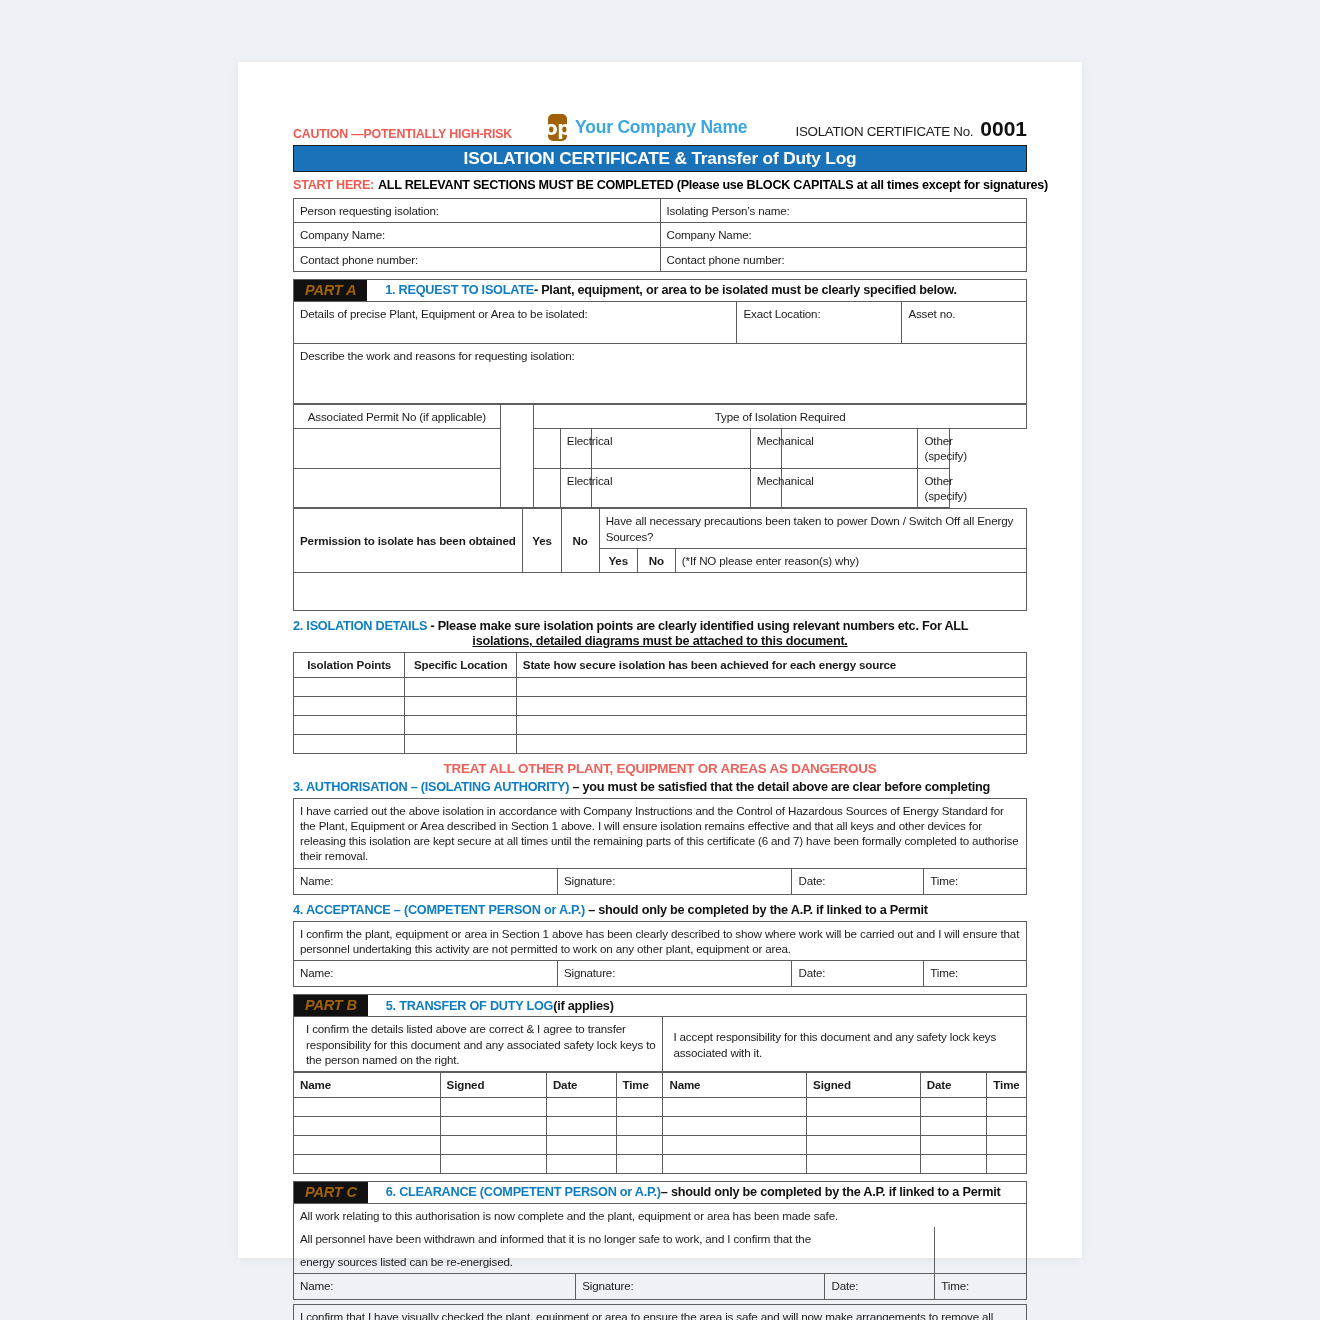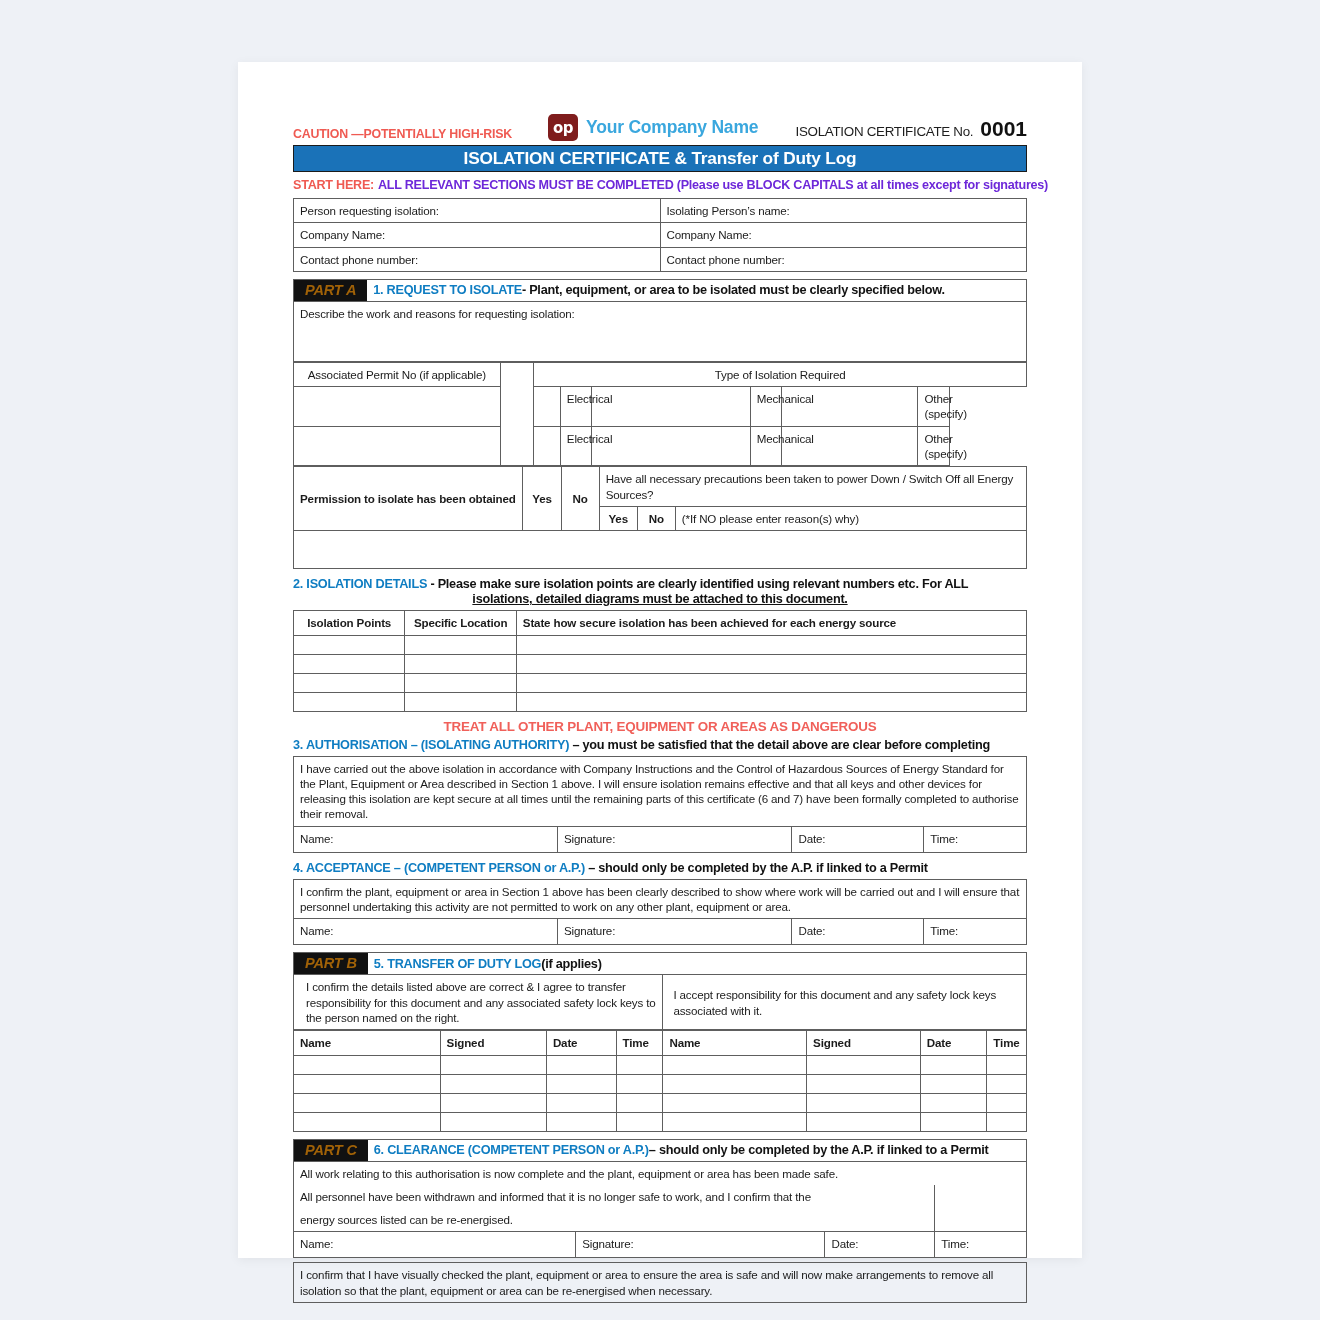--- a/index.html
+++ b/index.html
@@ -19,61 +19,61 @@
   .sheet { position:absolute; left:55px; top:45px; width:734px; }
 
   
   .hdr { display:flex; align-items:flex-end; height:34px; }
   .caution {
     color:#ef5a52; font-weight:bold; font-size:12.4px;
     letter-spacing:-0.2px; white-space:nowrap; width:255px;
   }
   .brand { display:flex; align-items:center; gap:8px; flex:1; }
   .logo {
-    width:30px; height:27px; background:#7f1d1d; border-radius:5px;
-    color:#fff; font-weight:bold; font-size:15px;
+    width:19px; height:27px; background:#a16207; border-radius:5px;
+    color:#fff; font-weight:bold; font-size:19px;
     display:flex; align-items:center; justify-content:center;
     letter-spacing:-0.5px; font-family:"DejaVu Sans", sans-serif;
   }
   .brand-name { color:#3aa7de; font-size:17.5px; font-weight:bold; letter-spacing:-0.2px;}
   .certno { display:flex; align-items:baseline; gap:7px; white-space:nowrap; }
   .certno .lbl { font-size:13.4px; color:#1d1d1d; letter-spacing:-0.3px; }
   .certno .num { font-size:21px; font-weight:bold; color:#111; letter-spacing:0px; }
 
   .titlebar {
     margin-top:4px; height:27px; background:#1a72b8; border:1.4px solid #1b1b1b;
     color:#fff; font-weight:bold; font-size:17.3px; letter-spacing:-0.2px;
     display:flex; align-items:center; justify-content:center;
   }
   .starthere {
     margin-top:6px; font-size:12.6px; font-weight:bold; letter-spacing:-0.25px;
     white-space:nowrap;
   }
   .starthere .sh { color:#ef5a52; margin-right:4px; }
-  .starthere .rest { color:#6d28d9; }
+  .starthere .rest { color:#000000; }
 
   
   table.grid { border-collapse:collapse; width:100%; table-layout:fixed; }
   table.grid td {
     border:1px solid #5e5e5e; padding:4px 6px; font-size:11.6px;
     color:#1b1b1b; vertical-align:top; line-height:1.32; letter-spacing:-0.15px;
   }
   td.pad { padding:5px 6px 5px 6px; }
   .mt6 { margin-top:6px; }
   .mt4 { margin-top:4px; }
 
   
   .partbar { display:flex; align-items:stretch; margin-top:7px; border:1px solid #5e5e5e; border-bottom:none;}
   .parttag {
     background:#111; color:#a16207; font-style:italic; font-weight:bold;
     font-size:14.6px; padding:2px 11px 3px 11px; display:flex; align-items:center;
     letter-spacing:-0.2px;
   }
   .parthead {
-    display:flex; align-items:center; padding-left:6px; font-size:12.7px;
+    display:flex; align-items:center; padding-left:18px; font-size:12.7px;
     font-weight:bold; letter-spacing:-0.25px; white-space:nowrap;
   }
   .blue { color:#0f7dc2; }
   .dark { color:#121212; }
   .sechead {
     margin-top:8px; font-size:12.7px; font-weight:bold; letter-spacing:-0.25px;
   }
   .sechead.ctr { text-align:center;text-decoration:underline; }
   .danger {
     margin-top:7px; text-align:center; color:#f0605a;
@@ -139,20 +139,25 @@
     </div>
 
     <table class="grid">
       <colgroup>
           <col style="width:60.5%">
           <col style="width:22.5%">
           <col style="width:17%">
         </colgroup>
       <tbody>
         <tr>
+          <td style="height:42px">Details of precise Plant, Equipment or Area to be isolated:</td>
+          <td>Exact Location:</td>
+          <td>Asset no.</td>
+        </tr>
+        <tr>
           <td colspan="3" style="height:60px">Describe the work and reasons for requesting isolation:</td>
         </tr>
       </tbody>
     </table>
 
     <table class="grid">
       <colgroup>
         <col style="width:28.2%">
           <col style="width:4.6%">
           <col style="width:3.6%">

